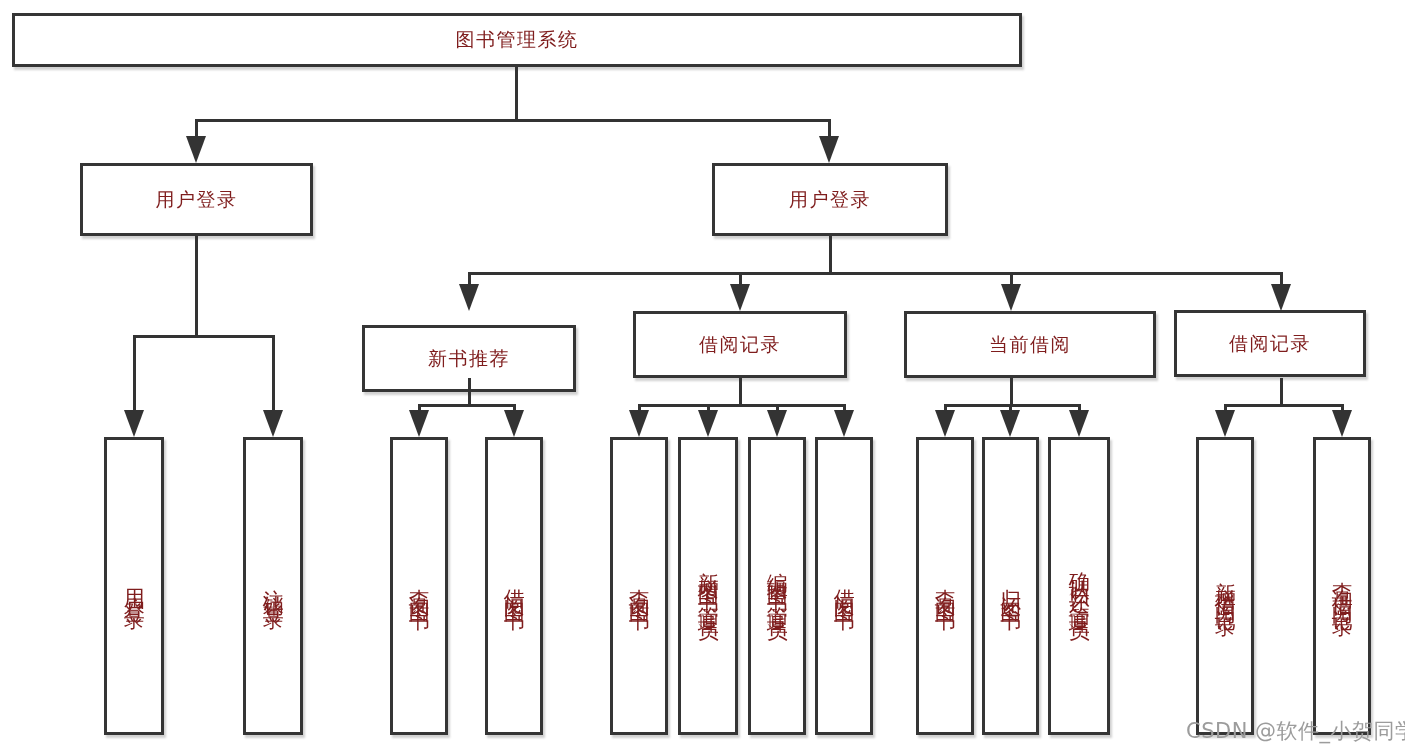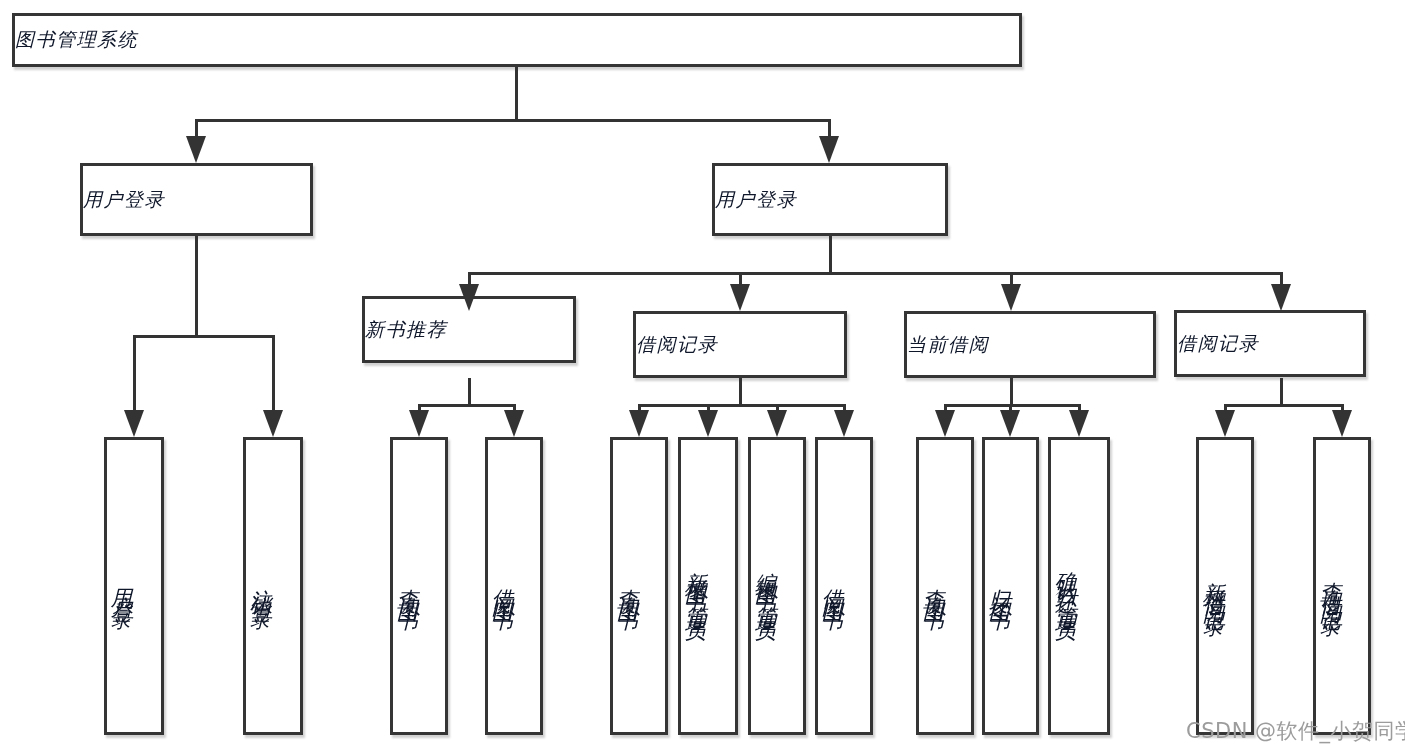--- a/index.html
+++ b/index.html
@@ -2,22 +2,22 @@
 <html><head>
 <meta charset="utf-8">
 <style>
   html,body { margin:0; padding:0; background:#ffffff; }
   .canvas {
     position:relative; width:1405px; height:747px; background:#ffffff;
     font-family:"DejaVu Sans","Liberation Sans",sans-serif; overflow:hidden;
   }
   .box {
     position:absolute; background:#ffffff; border:3px solid #353535;
-    box-sizing:border-box; display:flex; align-items:center; 
-    color:#0f172a; box-shadow:2px 3px 2px rgba(140,140,140,0.40);font-style:italic;
+    box-sizing:border-box; display:flex; align-items:center; justify-content:center;
+    color:#7f1d1d; box-shadow:2px 3px 2px rgba(140,140,140,0.40);
   }
   .box.h { font-size:19px; letter-spacing:1.5px; white-space:nowrap; }
   .vtext {
     writing-mode:vertical-rl; text-orientation:mixed;
     font-size:21px; letter-spacing:7px; line-height:1.35; white-space:nowrap;
   }
   .hline, .vline { position:absolute; background:#333333; }
   .arrow {
     position:absolute; width:0; height:0;
     border-left:10px solid transparent; border-right:10px solid transparent;
@@ -37,21 +37,21 @@
     <span>图书管理系统</span>
   </div>
 
   <div class="box h" style="left:80px;top:163px;width:233px;height:73px">
     <span>用户登录</span>
   </div>
   <div class="box h" style="left:712px;top:163px;width:236px;height:73px">
     <span>用户登录</span>
   </div>
 
-  <div class="box h" style="left:362px;top:296px;width:214px;height:67px">
+  <div class="box h" style="left:362px;top:325px;width:214px;height:67px">
     <span>新书推荐</span>
   </div>
   <div class="box h" style="left:633px;top:311px;width:214px;height:67px">
     <span>借阅记录</span>
   </div>
   <div class="box h" style="left:904px;top:311px;width:252px;height:67px">
     <span>当前借阅</span>
   </div>
   <div class="box h" style="left:1174px;top:310px;width:192px;height:67px">
     <span>借阅记录</span>

